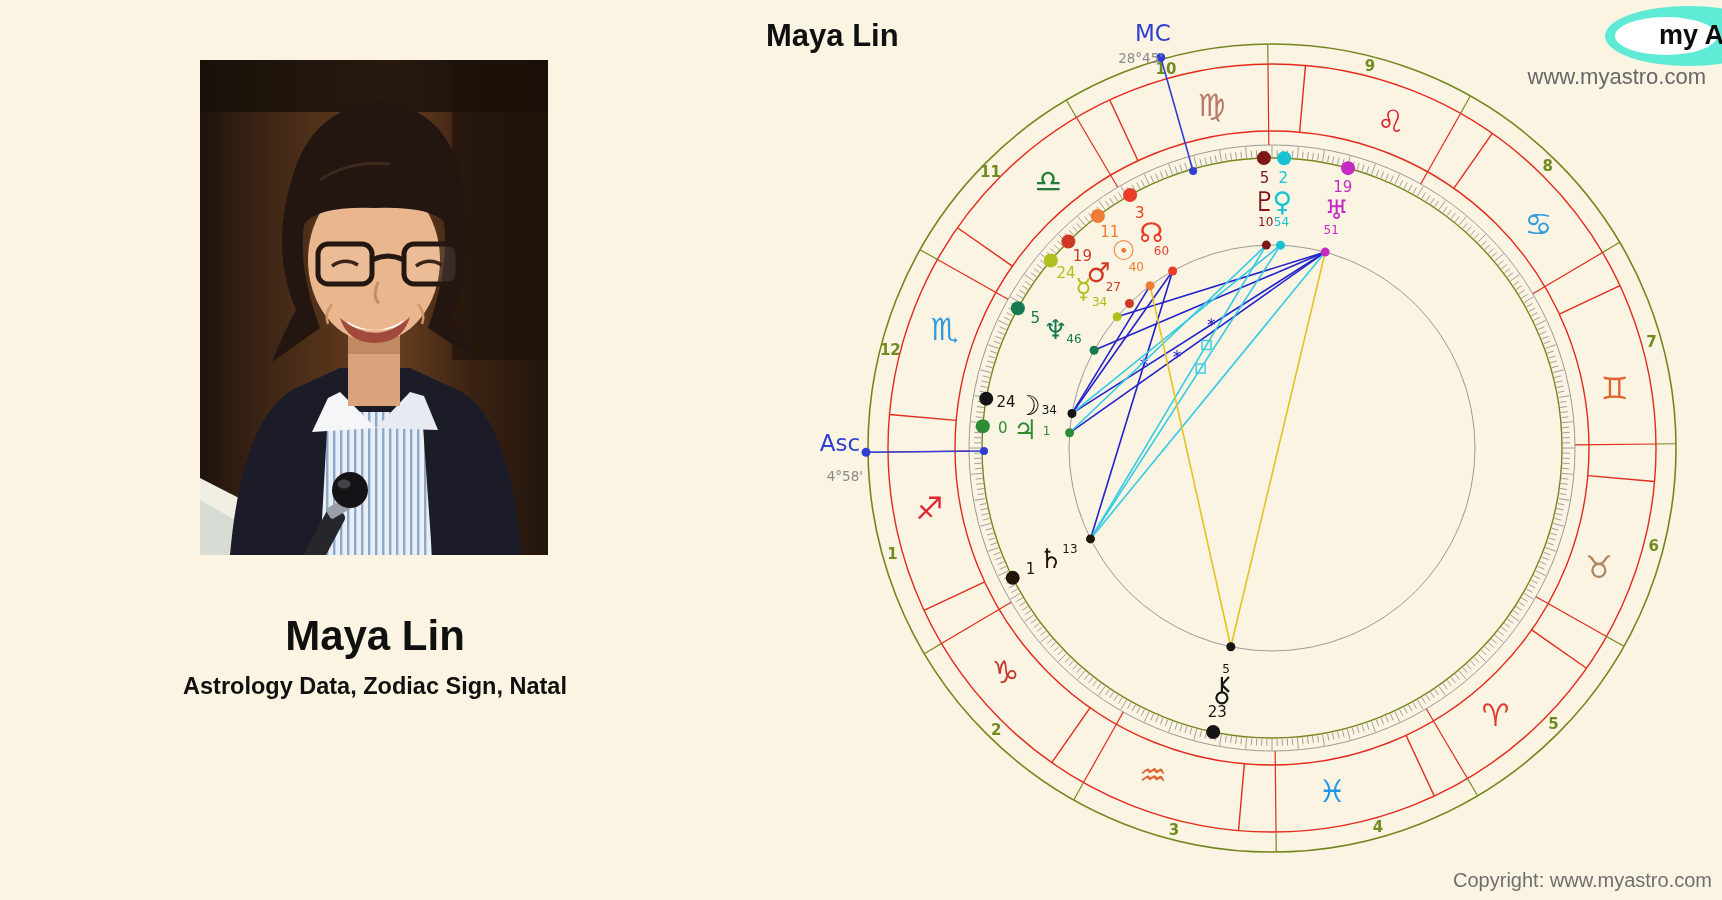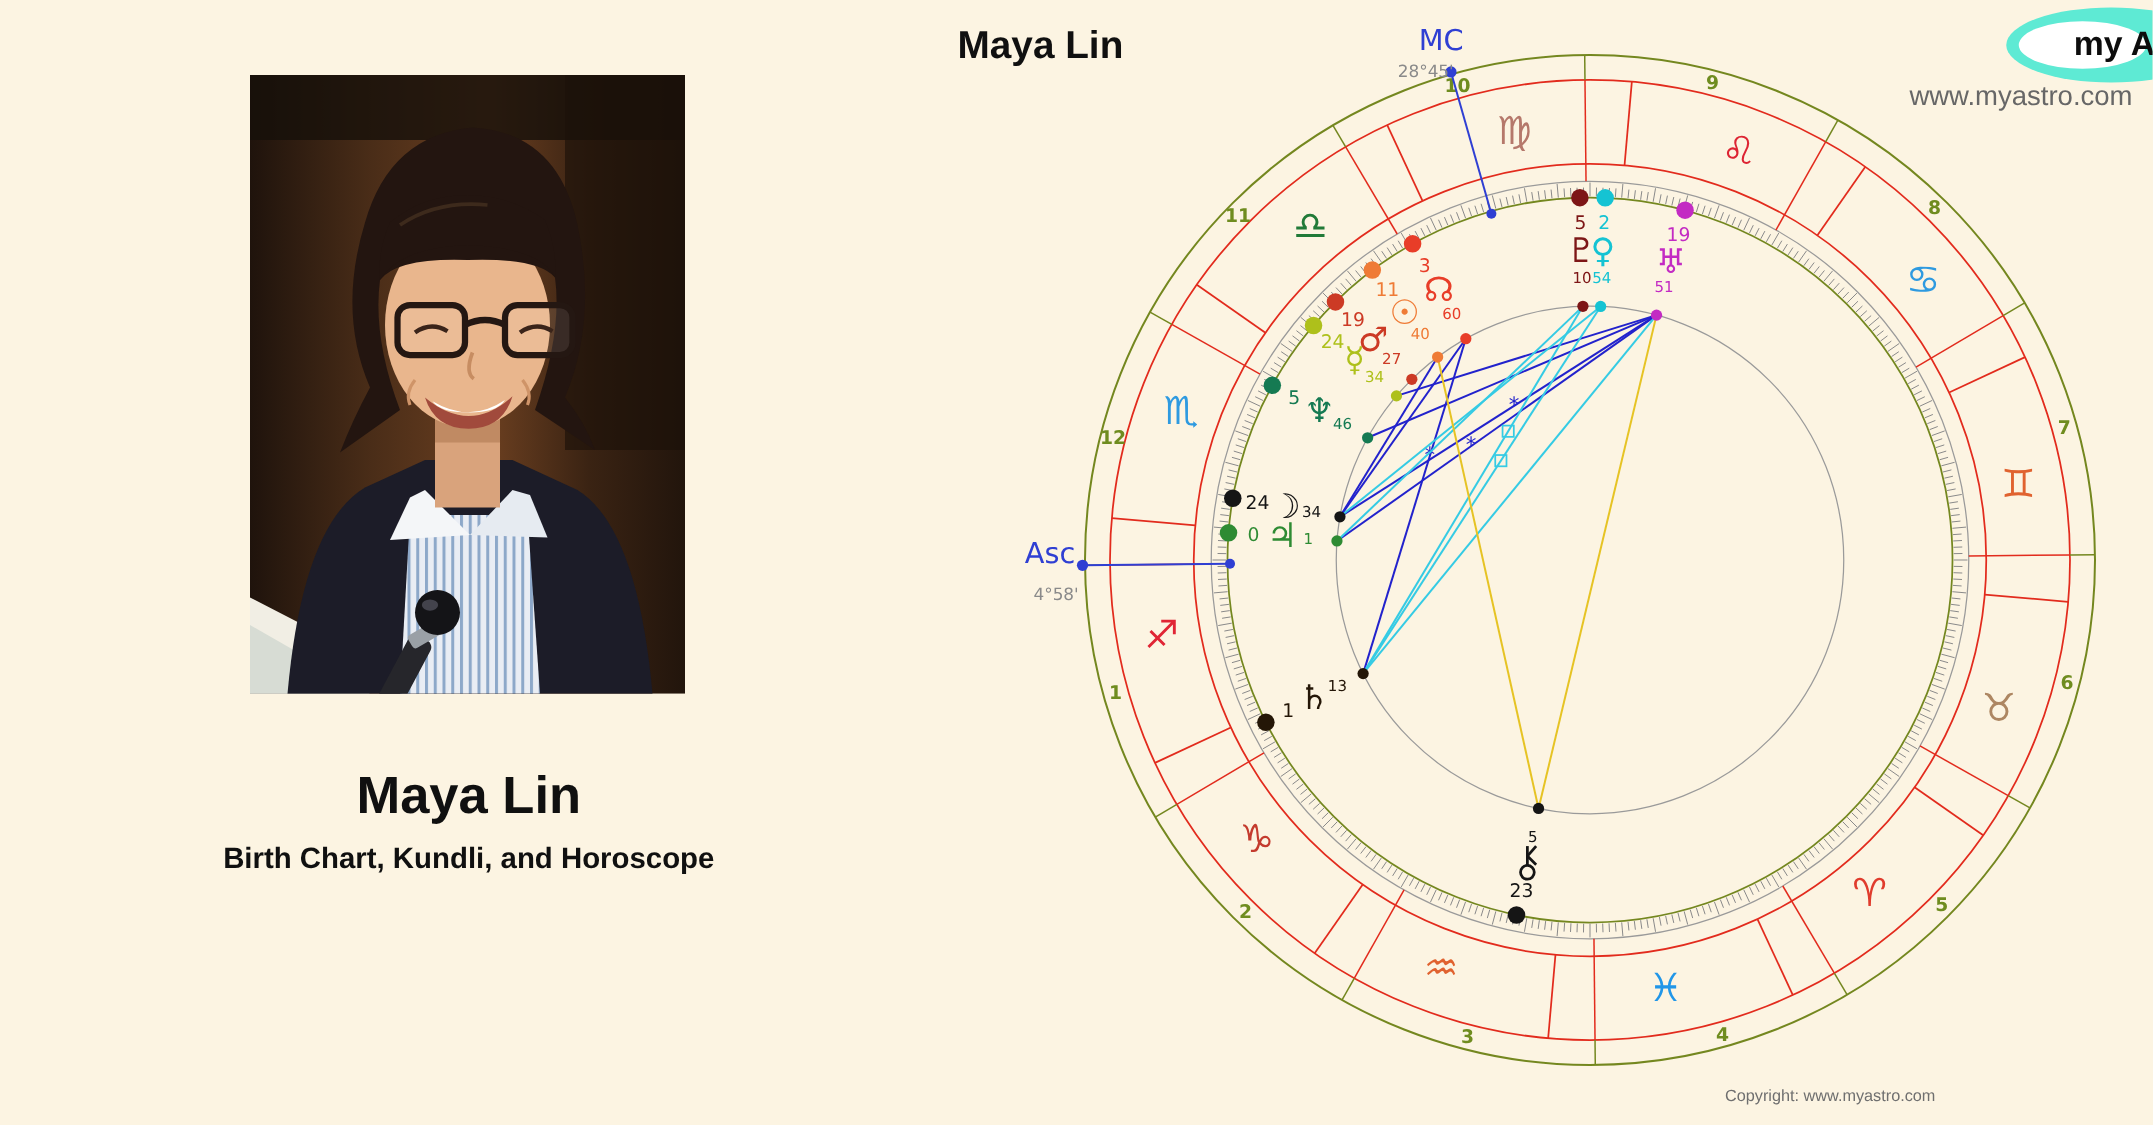--- a/index.html
+++ b/index.html
@@ -7,21 +7,21 @@
        font-family:"Liberation Sans","DejaVu Sans",sans-serif;}
   .abs{position:absolute;}
   .photo{left:200px;top:60px;width:348px;height:495px;}
   .person-name{left:180px;top:612px;width:390px;text-align:center;font-size:42px;font-weight:700;color:#101010;margin:0;}
   .subtitle{left:140px;top:672px;width:470px;text-align:center;font-size:23.5px;font-weight:700;color:#101010;line-height:1.23;}
   .chart-title{left:766px;top:18px;font-size:31px;font-weight:700;color:#101010;}
   .logo{left:1605px;top:6px;width:168px;height:60px;background:#5eead4;border-radius:50%;}
   .logo-white{left:10px;top:11px;width:102px;height:38px;background:#ffffff;border-radius:50%;}
   .logo-text{left:54px;top:14px;font-size:27px;font-weight:700;color:#0d0d0d;white-space:nowrap;}
   .website{left:1520px;top:64px;width:186px;text-align:right;font-size:22px;color:#676767;}
-  .copyright{left:1380px;top:869px;width:332px;font-size:13px;color:#6f6f6f;}
+  .copyright{left:1380px;top:869px;width:332px;text-align:right;font-size:20px;color:#6f6f6f;}
   #wheel{left:0;top:0;}
   svg text{font-family:"DejaVu Sans",sans-serif;}
 </style>
 </head>
 <body>
 
 <div class="abs photo">
   <svg width="348" height="495" viewBox="0 0 348 495">
     <defs>
       <pattern id="stripes" width="7" height="8" patternUnits="userSpaceOnUse">
@@ -65,21 +65,21 @@
       <rect x="118" y="448" width="20" height="70" rx="6" fill="#26262b" transform="rotate(28 128 470)"></rect>
       <rect x="126" y="440" width="34" height="12" rx="3" fill="#9aa0a6" transform="rotate(-30 143 446)"></rect>
       <circle cx="150" cy="430" r="18" fill="#141417"></circle>
       <ellipse cx="144" cy="424" rx="6.5" ry="4.5" fill="#43434c"></ellipse>
     </g>
   </svg>
 </div>
 
 <h1 class="abs person-name">Maya Lin</h1>
 <div class="abs subtitle">
-  <div>Birth Chart, Kundli, and Horoscope</div>
+  <div>Astrology Data, Zodiac Sign, Natal</div>
 </div>
 
 <div class="abs chart-title">Maya Lin</div>
 
 <div class="abs logo">
   <div class="abs logo-white"></div>
   <div class="abs logo-text"><span>my</span><span> Astro</span></div>
 </div>
 <div class="abs website">www.myastro.com</div>
 

